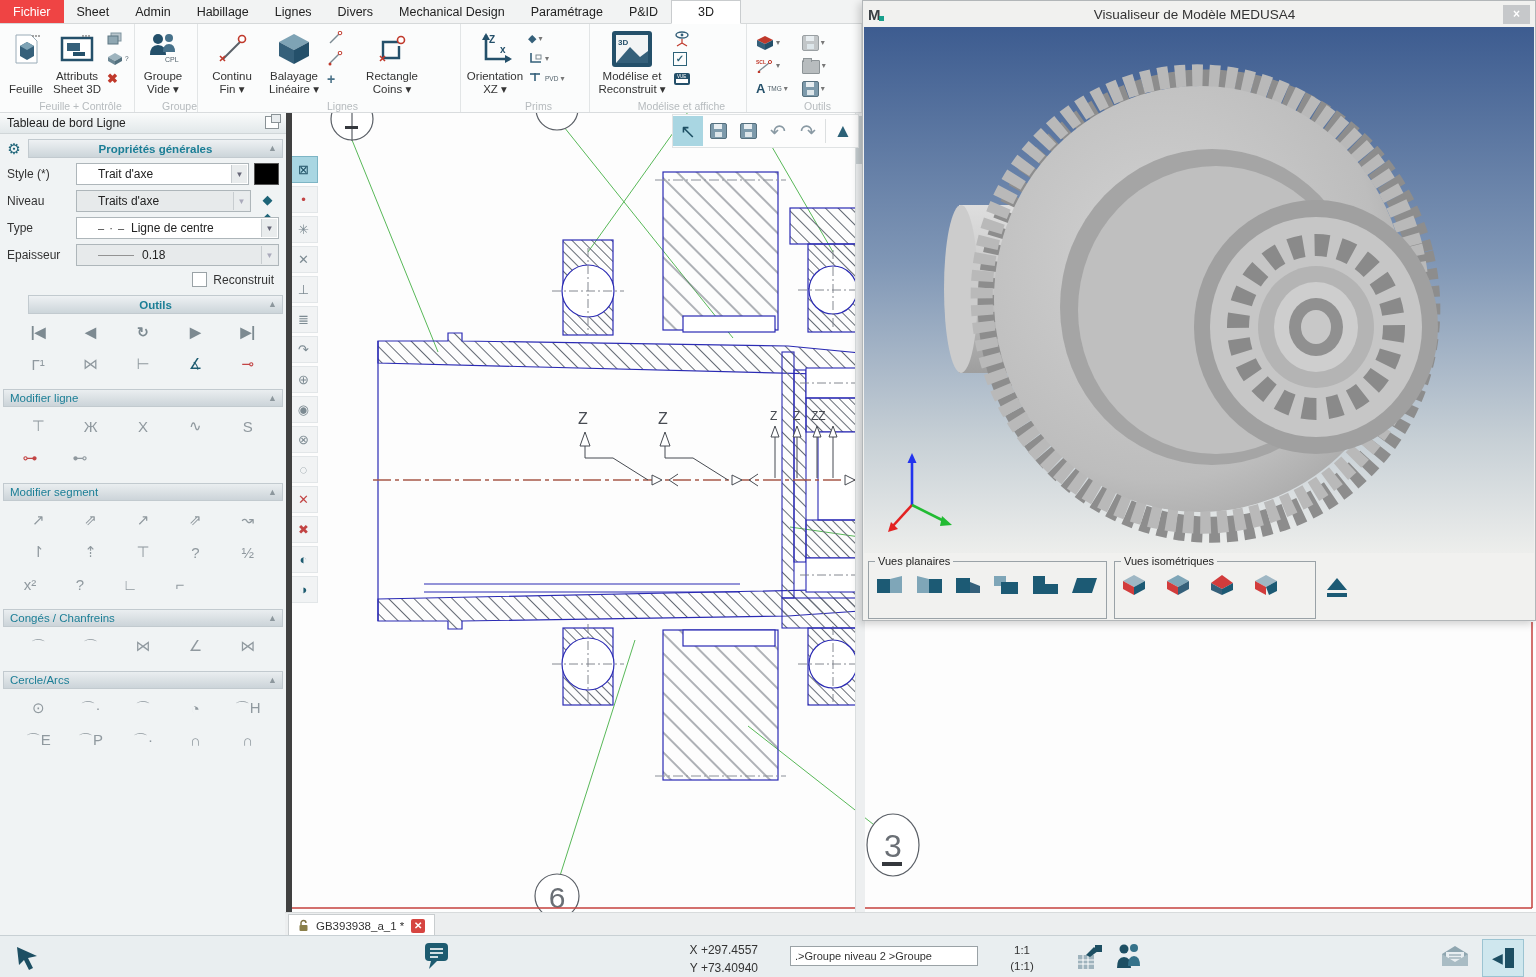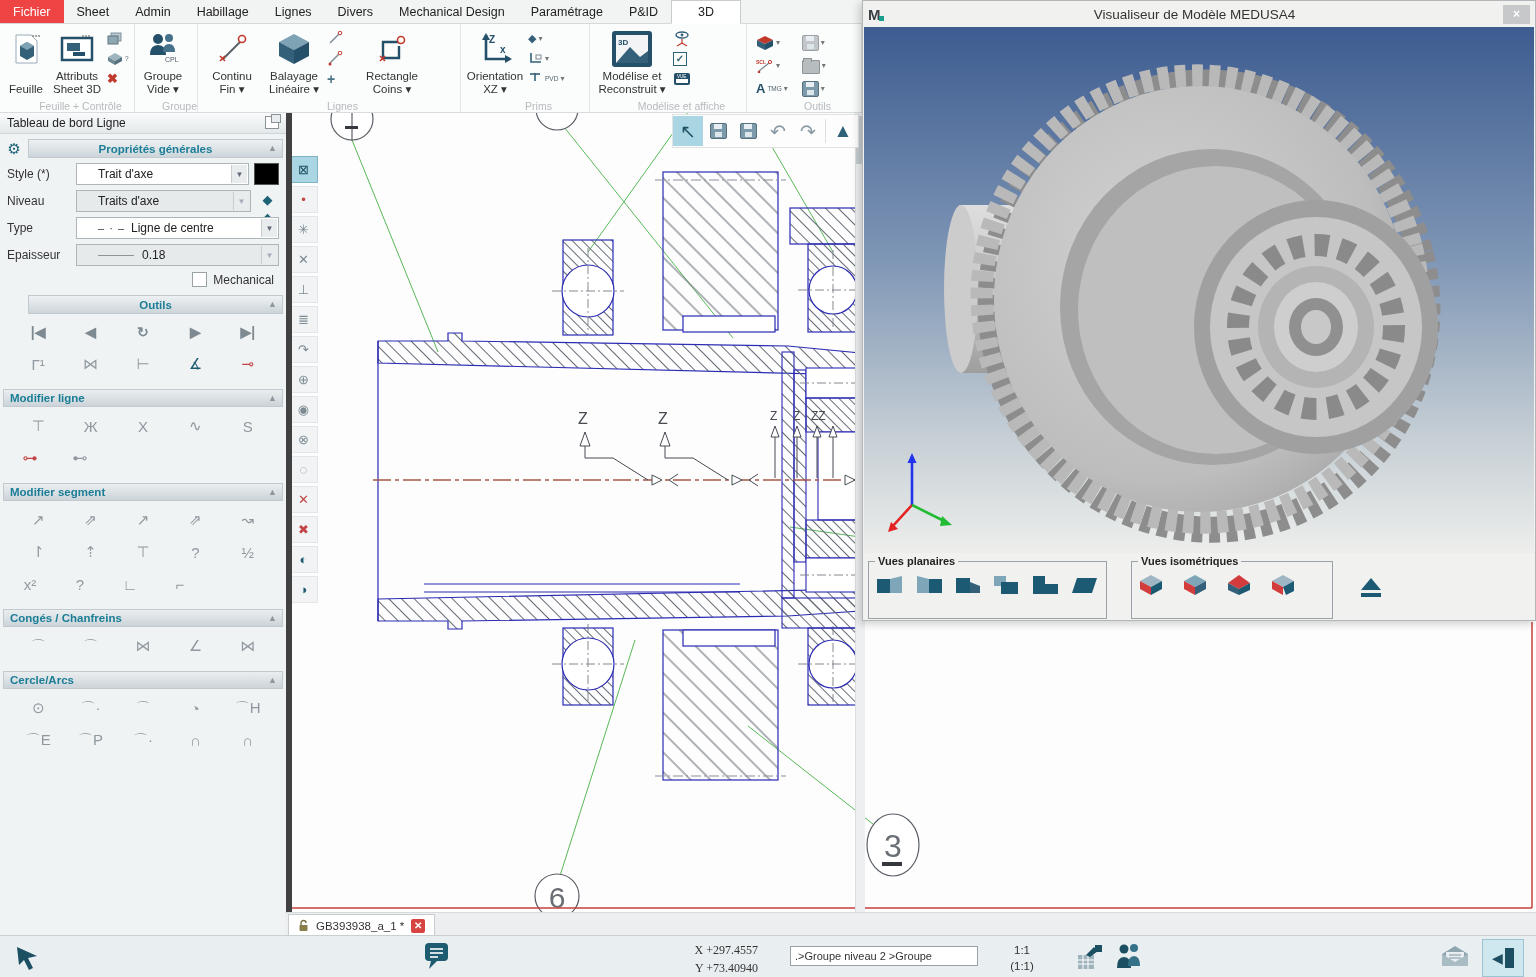--- a/index.html
+++ b/index.html
@@ -31,21 +31,21 @@
   
   #sidebar{left:0;top:112px;width:286px;height:823px;background:#f0f3f4;border-right:6px solid #404040;z-index:4;}
   #sb-title{height:21px;background:linear-gradient(#fbfcfc,#e2e8ea);border-bottom:1px solid #d0d6d8;display:flex;align-items:center;padding:0 7px;font-size:12px;color:#222;}
   #sb-title .sp{flex:1;}
   .popout{width:12px;height:11px;border:1px solid #8a9296;position:relative;background:#fff;}
   .popout:before{content:"";position:absolute;right:-3px;top:-3px;width:8px;height:7px;border:1px solid #8a9296;background:#e8ecee;}
   .sec-row{display:flex;align-items:center;margin:5px 3px 2px;gap:3px;}
   .gearwrap{width:22px;text-align:center;color:#1d6478;font-size:15px;line-height:1;}
   .sec-bar{flex:1;background:linear-gradient(#eef1f3,#ccd5da);border:1px solid #c2cacf;height:17px;display:flex;align-items:center;justify-content:center;font-size:11.5px;font-weight:bold;color:#1b7e96;position:relative;}
   .sec-bar .col,.sub-head .col{position:absolute;right:5px;color:#8d979d;font-size:9px;top:3px;}
-  .sub-head{background:linear-gradient(#eaeef0,#ccd4d9);border:1px solid #c2cacf;height:16px;display:flex;align-items:center;padding:0 6px;font-size:11.5px;font-weight:bold;color:#1b7e96;margin:9px 3px 3px;position:relative;}
+  .sub-head{background:linear-gradient(#eaeef0,#ccd4d9);border:1px solid #c2cacf;height:16px;display:flex;align-items:center;padding:0 6px;font-size:11.5px;font-weight:normal;color:#1b7e96;margin:9px 3px 3px;position:relative;}
   .prow{display:flex;align-items:center;margin:5px 7px;gap:5px;font-size:12px;color:#333;}
   .plabel{width:64px;}
   .psel{flex:1;height:20px;background:#fff;border:1px solid #aeb6ba;display:flex;align-items:center;padding:0 21px;font-size:12px;position:relative;color:#222;}
   .psel.dis{background:#e7eaeb;}
   .chev{position:absolute;right:1px;top:1px;bottom:1px;width:15px;background:#e9eced;border-left:1px solid #c8cdd0;display:flex;align-items:center;justify-content:center;font-size:8px;color:#667;}
   .chev.dis{color:#aab;}
   .swatch{width:23px;height:20px;background:#000;border:1px solid #555;}
   .layers{width:23px;height:20px;position:relative;font-size:13px;color:#1d6478;text-align:center;line-height:18px;}
   .dashsample{letter-spacing:1px;color:#333;margin-right:6px;font-size:11px;}
   .linesample{color:#888;margin-right:8px;}
@@ -73,36 +73,36 @@
   #ctoolbar{left:672px;top:114px;height:32px;background:#fdfdfd;border:1px solid #e0e3e4;display:flex;align-items:center;z-index:3;}
   .ctbtn{width:30px;height:30px;display:flex;align-items:center;justify-content:center;font-size:19px;color:#8a9aa4;cursor:default;}
   .ctbtn.active{background:#a9d6e2;color:#1d4f63;position:relative;}
   .ctsep{width:1px;height:24px;background:#dcdfe0;margin:0 2px;}
 
   
   #tabbar{left:285px;top:912px;width:1251px;height:23px;background:#eceeef;border-top:1px solid #d8dbdc;z-index:5;display:flex;align-items:flex-end;}
   .doctab{display:inline-flex;align-items:center;gap:7px;background:#fff;border:1px solid #c9cdcf;border-bottom:none;height:21px;padding:0 9px;margin-left:3px;font-size:11.5px;color:#333;}
   .tclose{width:14px;height:14px;background:#d64541;color:#fff;font-size:10px;font-weight:bold;display:flex;align-items:center;justify-content:center;border-radius:2px;cursor:default;}
   #statusbar{left:0;top:935px;width:1536px;height:42px;background:#e9eef0;border-top:1px solid #c8d0d4;font-size:12px;color:#333;z-index:6;}
-  .xy{line-height:1.5;text-align:right;font-size:12px;font-family:Liberation Serif, serif;}
+  .xy{line-height:1.5;text-align:right;font-size:12px;}
   #pathbox{height:18px;width:178px;background:#fff;border:1px solid #9aa2a6;font-size:11px;color:#333;padding:0 4px;font-family:"Liberation Sans",sans-serif;}
   .scale{text-align:center;font-size:11.5px;line-height:1.4;}
   .collapsebtn{width:40px;height:36px;background:#cfe7ee;border:1px solid #9cc4d2;display:flex;align-items:center;justify-content:center;gap:2px;}
   .collapsebtn .arr{color:#1d4f63;font-size:14px;}
   .collapsebtn .bar{width:9px;height:20px;background:#1d4f63;}
 
   
   #viewer{left:862px;top:0;width:674px;height:621px;background:#f1f1ef;border:1px solid #b2b6b8;box-shadow:-3px 3px 8px rgba(0,0,0,.18);z-index:10;box-sizing:border-box;}
   #vtitle{height:26px;display:flex;align-items:center;padding:0 5px;font-size:13.5px;color:#333;}
   #vtitle .ttl{flex:1;text-align:center;}
   .mlogo{font-weight:bold;font-size:15px;color:#3a3f44;position:relative;width:18px;}
   .mlogo:after{content:"";position:absolute;right:2px;bottom:2px;width:5px;height:5px;background:#18a08c;}
   .vclose{width:27px;height:19px;background:#c6c8ca;color:#fff;display:flex;align-items:center;justify-content:center;font-size:12px;font-weight:bold;cursor:default;}
   #vport{position:relative;width:670px;height:526px;margin:0 1px;}
-  #vctrl{height:64px;display:flex;gap:24px;padding:2px 5px;align-items:stretch;font-weight:bold;}
+  #vctrl{height:64px;display:flex;gap:7px;padding:2px 5px;align-items:stretch;}
   fieldset{border:1px solid #9aa2a7;margin:0;padding:0 6px 2px;font-size:11px;color:#222;}
   legend{padding:0 3px;font-size:11px;}
   .vicons{display:flex;gap:9px;align-items:center;height:36px;}
   .ejbtn{align-self:center;display:flex;flex-direction:column;align-items:center;margin-left:2px;cursor:default;}
 
   svg text{font-family:"Liberation Sans",sans-serif;}
 </style>
 </head>
 <body>
 
@@ -572,21 +572,21 @@
     <div class="prow">
       <span class="plabel">Epaisseur</span>
       <div class="psel dis">
         <span class="linesample">———</span>
         <span>0.18</span>
         <span class="chev dis">▼</span>
       </div>
     </div>
     <div class="fillrow">
       <span class="cbx"></span>
-      <span>Mechanical</span>
+      <span>Reconstruit</span>
     </div>
 
     <div class="sec-row" style="margin-top:8px">
       <span class="gearwrap"></span>
       <div class="sec-bar">
         <span>Outils</span>
         <span class="col">▲</span>
       </div>
     </div>
     <div class="icon-grid navrow">

